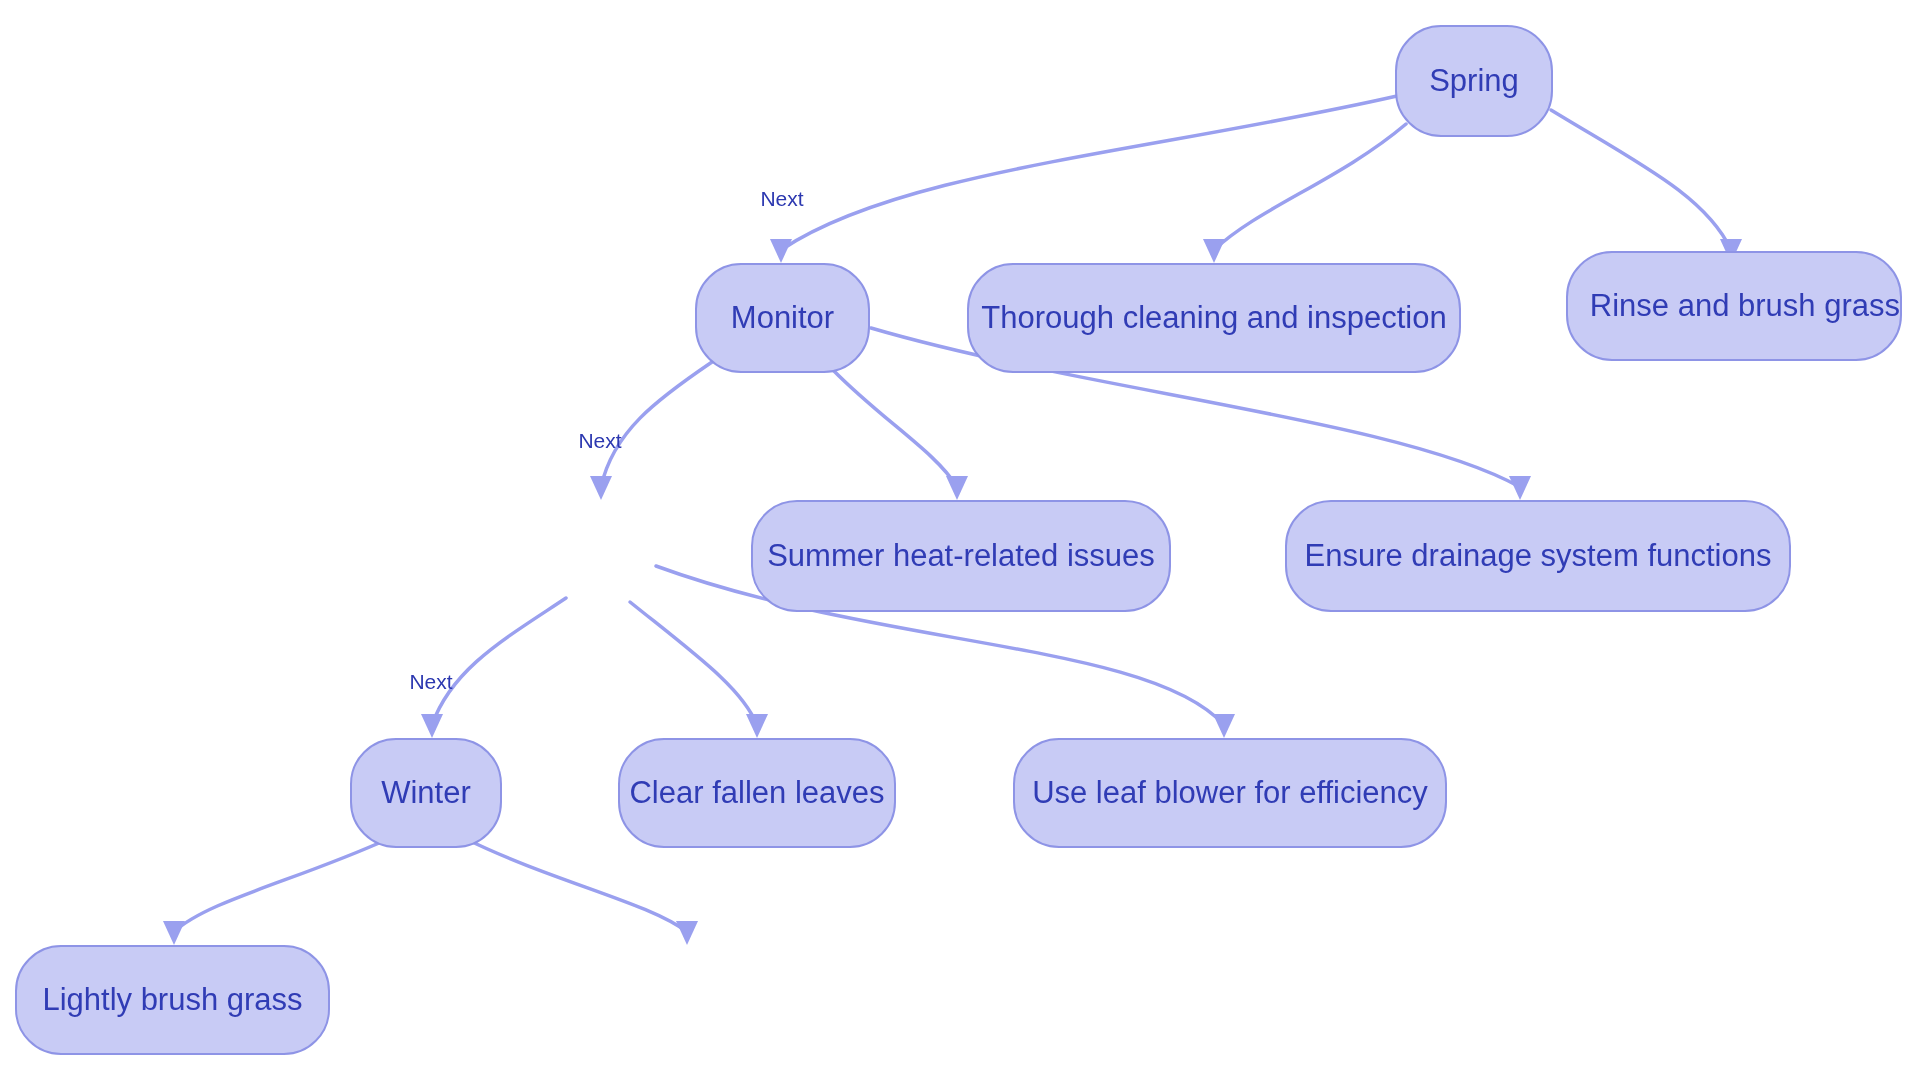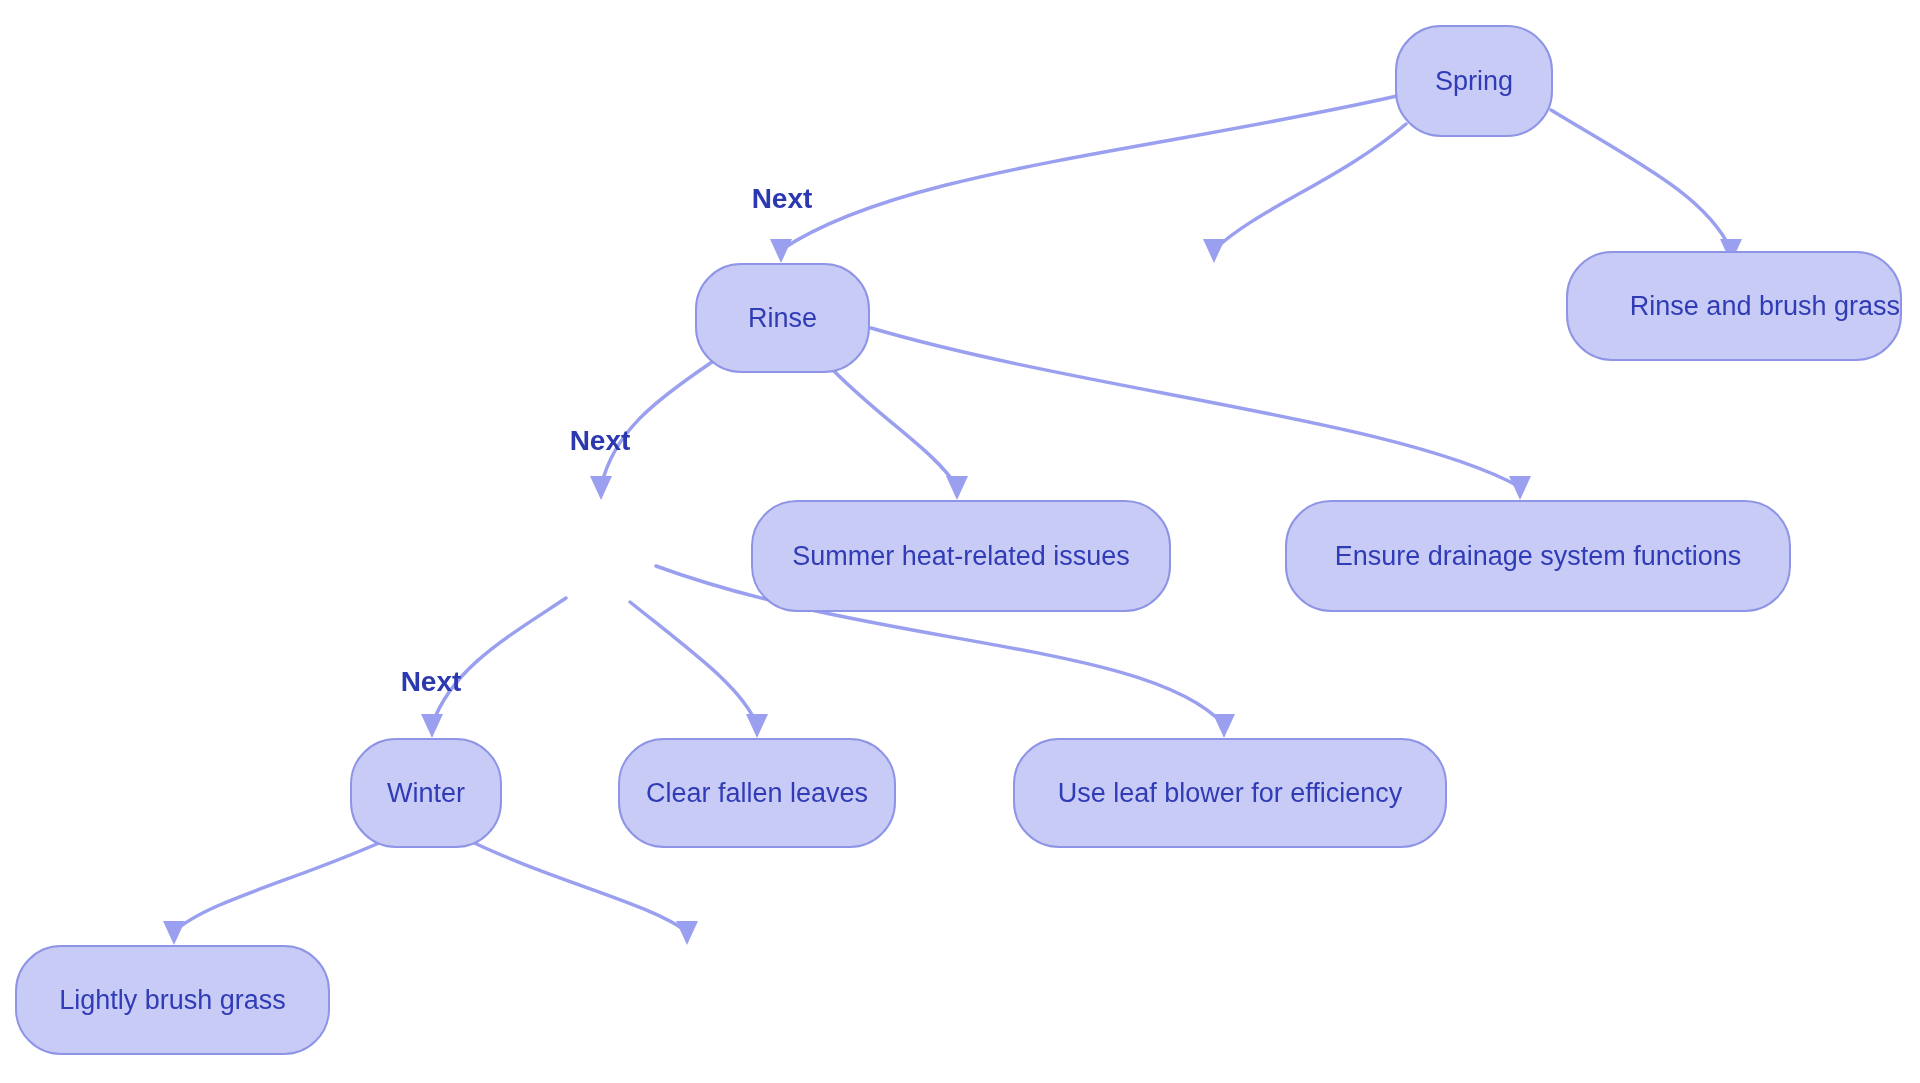--- a/index.html
+++ b/index.html
@@ -35,32 +35,31 @@
     position: absolute;
     z-index: 2;
     background: #c8cbf5;
     border: 2px solid #8e94e6;
     border-radius: 46px;
     display: flex;
     align-items: center;
     justify-content: center;
     box-sizing: border-box;
     color: #303cb5;
-    font-size: 27px;
+    font-size: 31px;
     white-space: nowrap;
     text-align: center;
   }
   .edge-label {
     position: absolute;
     z-index: 3;
     transform: translate(-50%, -50%);
     color: #2c38b0;
-    font-size: 28px;
+    font-size: 21px;
     white-space: nowrap;
-    font-weight: bold;
   }
 </style>
 </head>
 <body>
 
 <div class="canvas">
 
   <svg class="edges" viewBox="0 0 1920 1083">
     <path d="M 1397 96 C 1150 152, 900 170, 781 250"></path>
     <polygon points="770,239 792,239 781,263"></polygon>
@@ -94,23 +93,26 @@
 
     <path d="M 466 839 C 554 882, 650 903, 687 932"></path>
     <polygon points="676,921 698,921 687,945"></polygon>
   </svg>
 
   <div class="node" style="left:1395px; top:25px;  width:158px; height:112px;">
     <span>Spring</span>
   </div>
 
   <div class="node" style="left:695px;  top:263px; width:175px; height:110px;">
-    <span>Rinse</span>
+    <span>Monitor</span>
   </div>
 
+  <div class="node" style="left:967px;  top:263px; width:494px; height:110px;">
+    <span>Thorough cleaning and inspection</span>
+  </div>
 
   <div class="node" style="left:1566px; top:251px; width:336px; height:110px;justify-content:flex-end;">
     <span>Rinse and brush grass</span>
   </div>
 
 
   <div class="node" style="left:751px;  top:500px; width:420px; height:112px;">
     <span>Summer heat-related issues</span>
   </div>
 

